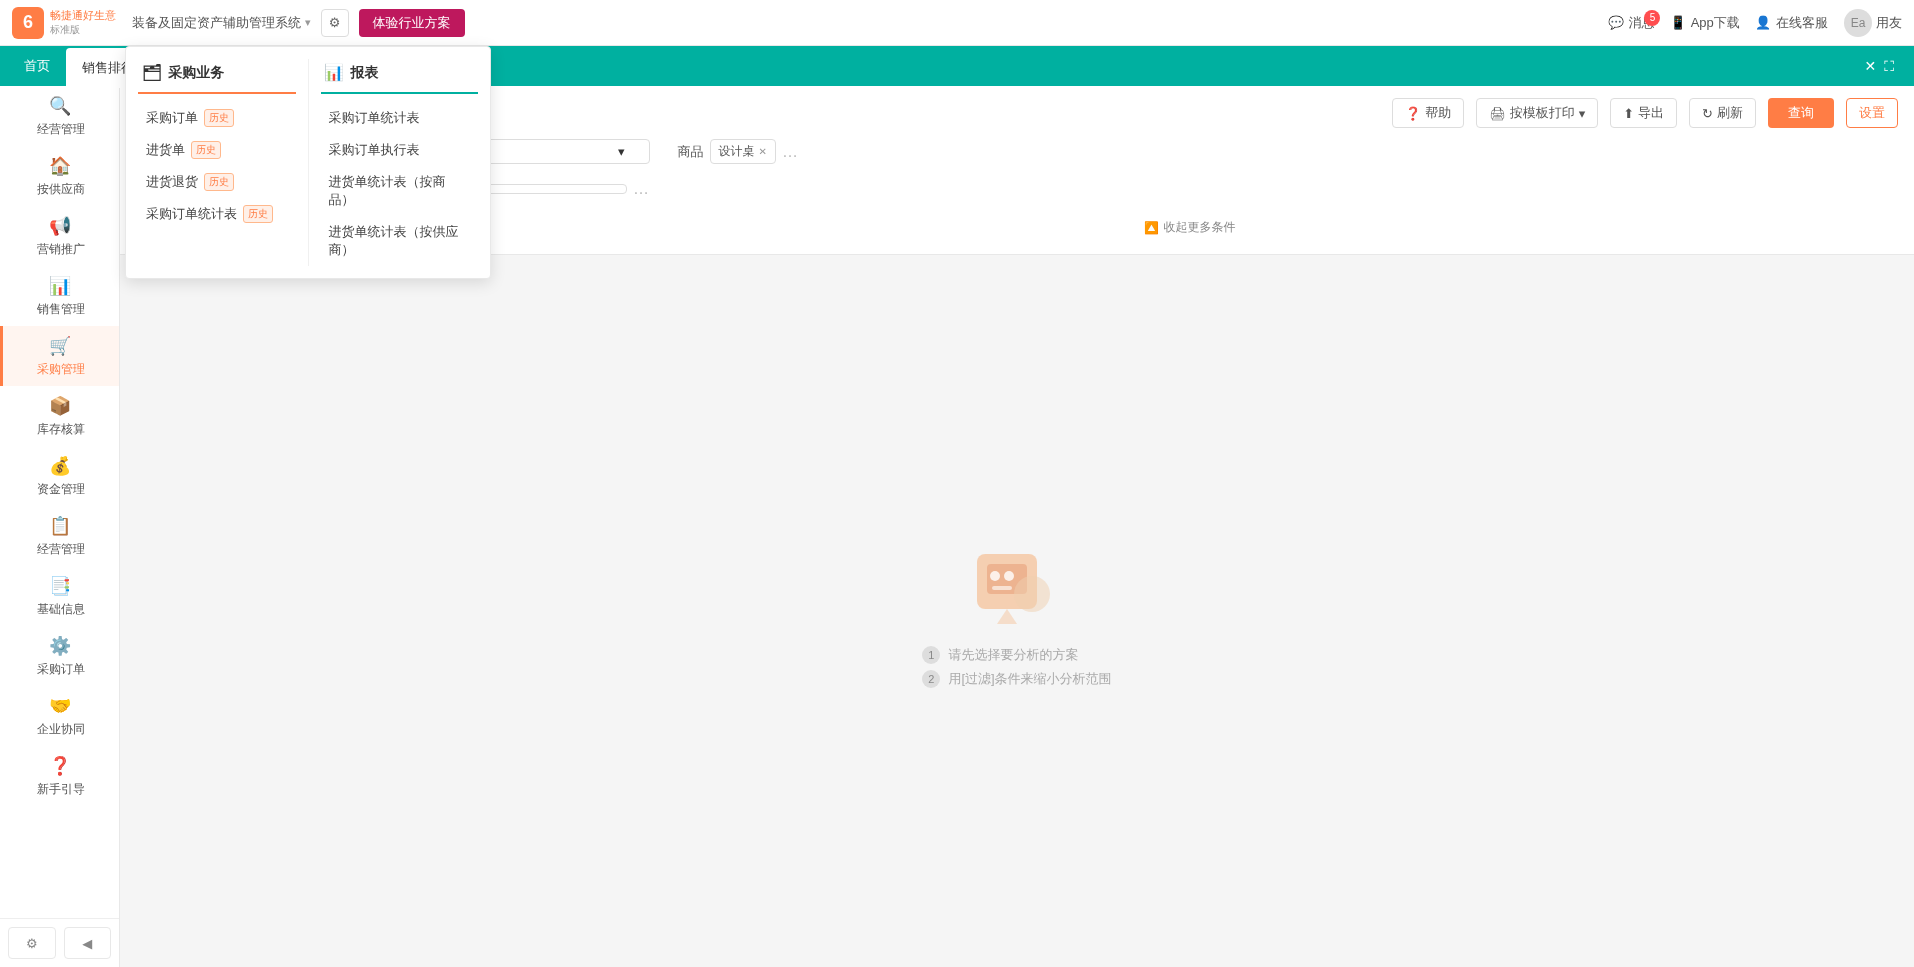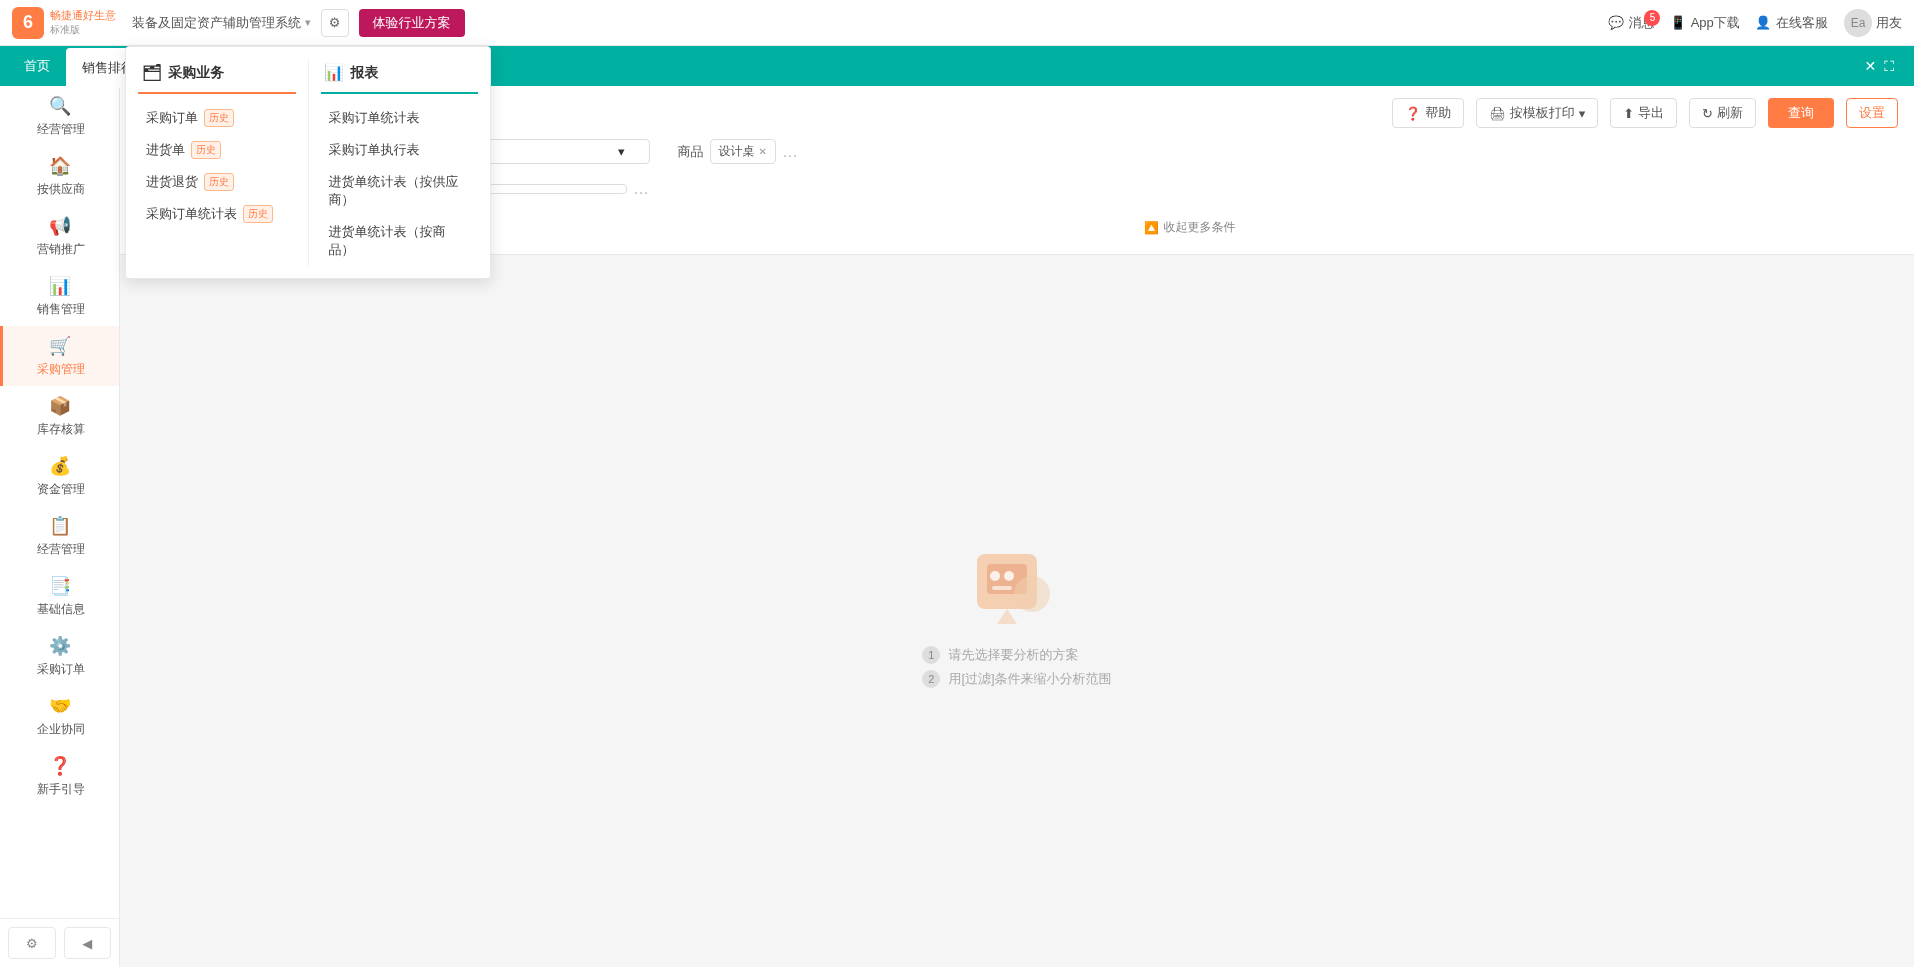--- a/index.html
+++ b/index.html
@@ -556,21 +556,21 @@
         <span class="menu-section-icon">📊</span>
         <span>报表</span>
       </div>
       <div class="menu-item">
         <span>采购订单统计表</span>
       </div>
       <div class="menu-item">
         <span>采购订单执行表</span>
       </div>
       <div class="menu-item">
+        <span>进货单统计表（按商品）</span>
+      </div>
+      <div class="menu-item">
         <span>进货单统计表（按供应商）</span>
       </div>
-      <div class="menu-item">
-        <span>进货单统计表（按商品）</span>
-      </div>
     </div>
 
   </div>
 </div>
 
 </body></html>

